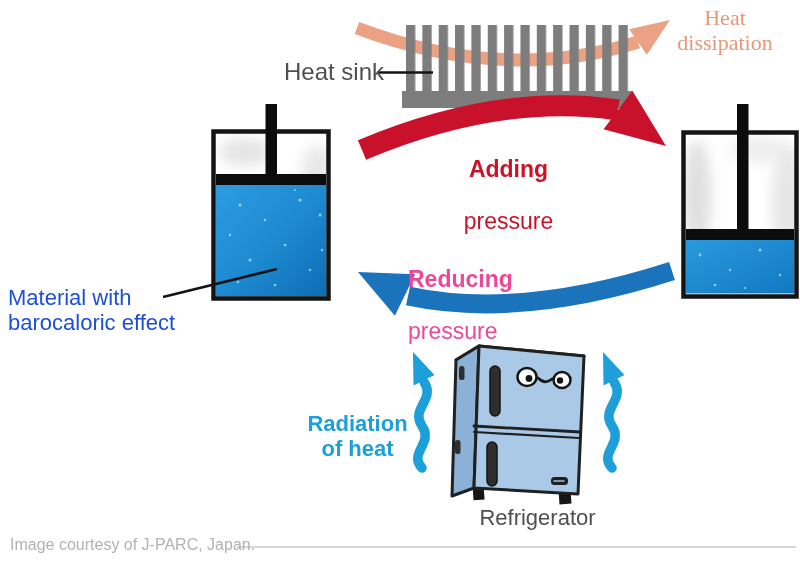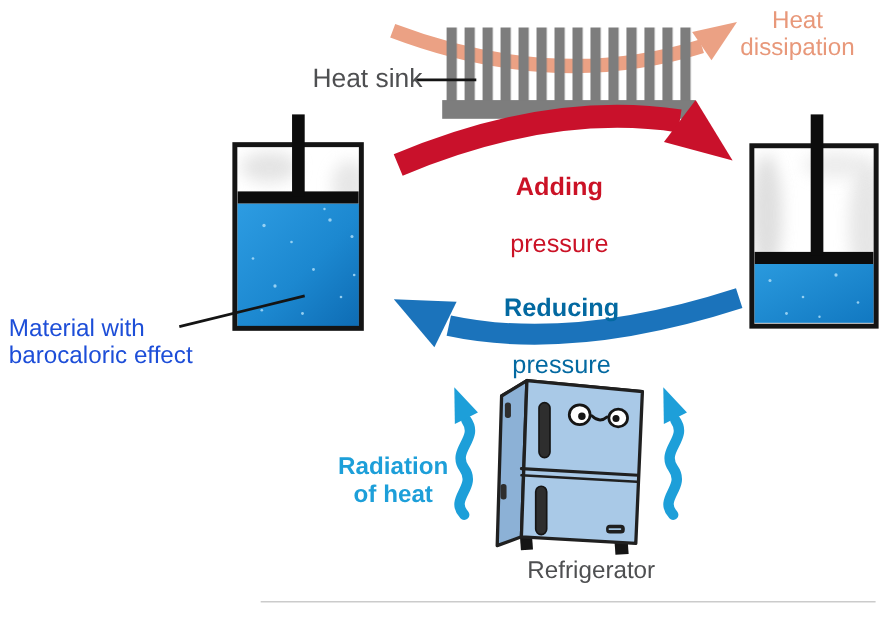--- a/index.html
+++ b/index.html
@@ -6,25 +6,25 @@
   .scene{
     position:relative;width:800px;height:563px;background:#ffffff;overflow:hidden;
     font-family:"Liberation Sans",sans-serif;
   }
   .scene svg{position:absolute;left:0;top:0;}
   .lbl{position:absolute;white-space:pre-line;}
   .lbl .line{display:block;}
   .bold{font-weight:bold;}
   #heat-sink-label{left:284px;top:58px;font-size:24px;color:#4e4f51;}
   #heat-dissipation-label{left:650px;top:5px;width:150px;text-align:center;
-    font-size:22px;line-height:25px;color:#e8987a;}
+    font-size:22px;line-height:25px;color:#e8987a;font-family:Liberation Serif, serif;}
   #adding-pressure-label{left:416px;top:130px;width:185px;text-align:center;
     font-size:23px;line-height:26px;color:#cb1226;}
-  #reducing-pressure-label{left:408px;top:240px;width:205px;text-align:center;
-    font-size:23px;line-height:26px;color:#0369a1;}
+  #reducing-pressure-label{left:408px;top:240px;width:205px;
+    font-size:23px;line-height:26px;color:#ec4899;}
   #material-label{left:8px;top:285px;font-size:22px;line-height:25px;color:#1d4ed8;}
   #radiation-label{left:295px;top:411px;width:125px;text-align:center;
     font-size:22px;line-height:25px;color:#1d9fd9;font-weight:bold;}
   #refrigerator-label{left:445px;top:505px;width:185px;text-align:center;
     font-size:22px;color:#4e4f51;}
   #image-credit{left:10px;top:536px;font-size:16px;color:#b2b2b4;}
 </style>
 </head>
 <body>
 
@@ -173,13 +173,14 @@
   </div>
 
   <div class="lbl" id="material-label">Material with
 barocaloric effect</div>
 
   <div class="lbl" id="radiation-label">Radiation
 of heat</div>
 
   <div class="lbl" id="refrigerator-label">Refrigerator</div>
 
+  <div class="lbl" id="image-credit">Image courtesy of J-PARC, Japan.</div>
 </div>
 
 </body></html>

